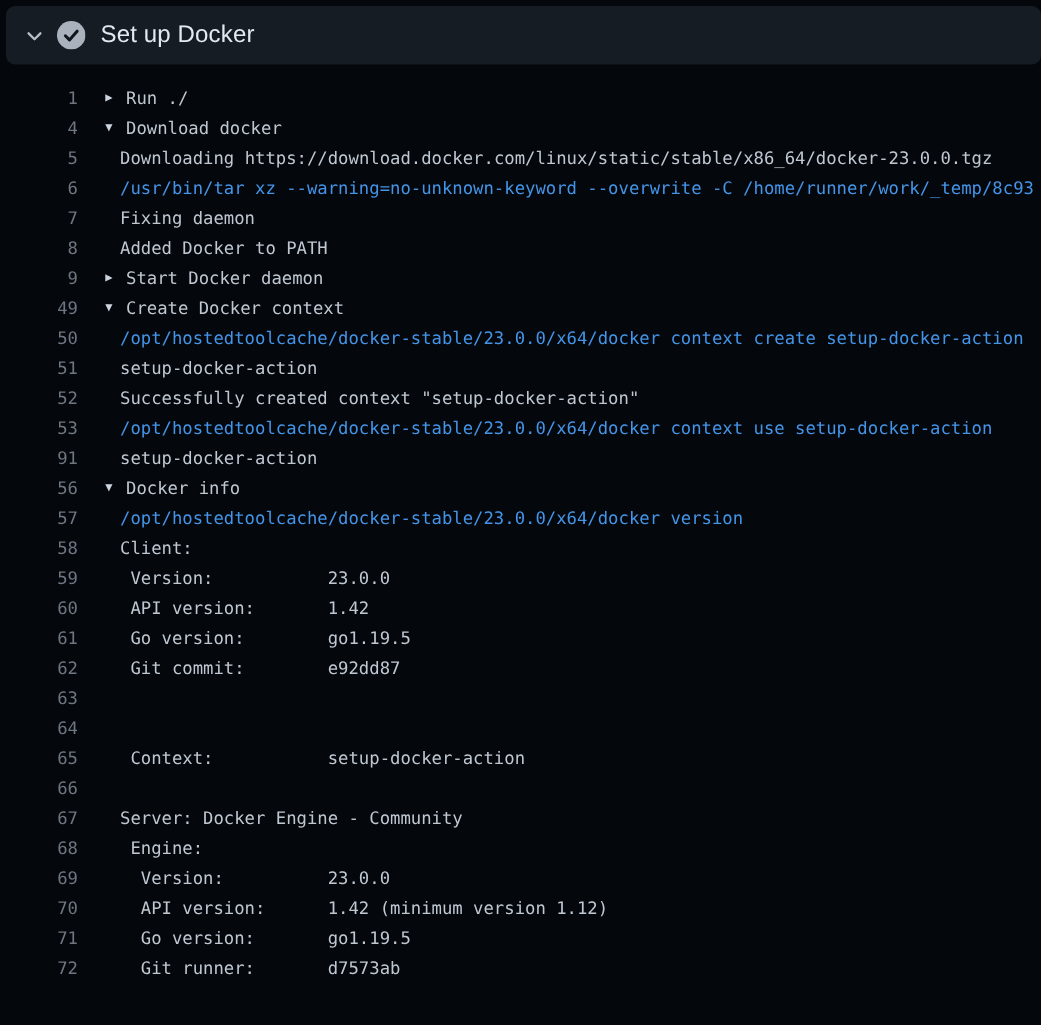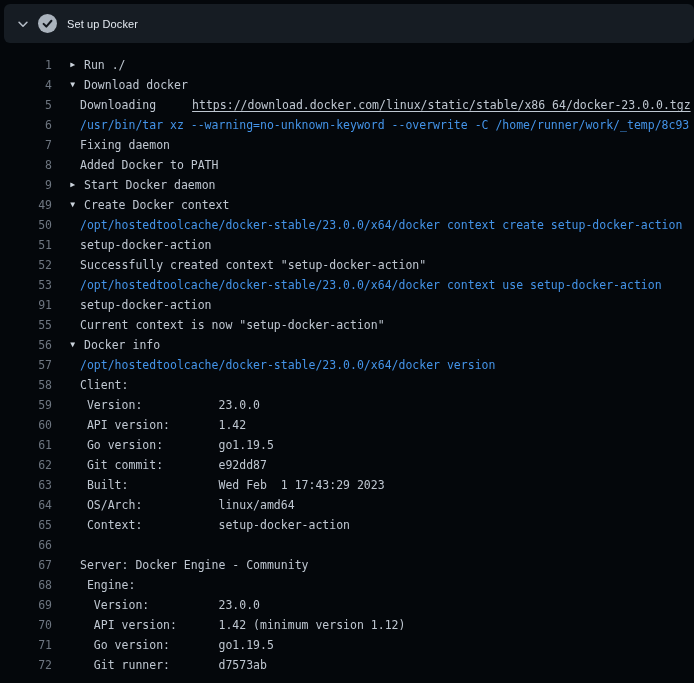--- a/index.html
+++ b/index.html
@@ -30,21 +30,21 @@
     background: var(--header-bg);
     border-radius: 6px;
     display: flex;
     align-items: center;
     cursor: pointer;
   }
   .chev { margin-left: 12px; display: flex; align-items: center; }
   .status { margin-left: 8px; display: flex; align-items: center; }
   .step-title {
     margin-left: 10px;
-    font-size: 11px;
+    font-size: 16px;
     color: var(--title);
     letter-spacing: 0.1px;
   }
   .log {
     position: absolute;
     top: 44px;
     left: 0;
     right: 0;
     bottom: 0;
     padding-top: 11px;
@@ -71,23 +71,21 @@
     font-size: 8px;
     line-height: 20px;
     color: #ccd4dd;
   }
   .text { color: var(--text); }
   .row.group { cursor: pointer; }
   .row.group .text { padding-left: 4px; }
   .text.command { color: var(--cmd); text-align: center; }
   a.loglink {
     color: var(--text);
-    text-decoration: underline;
     text-underline-offset: 2px;
-    margin-left: 29px;
   }
 </style>
 </head>
 <body>
 
 <div class="step">
   <div class="step-header">
     <span class="chev">
       <svg width="14" height="14" viewBox="0 0 16 16">
         <path d="M3.5 6 L8 10.5 L12.5 6" fill="none" stroke="#b6bec8" stroke-width="1.8" stroke-linecap="round" stroke-linejoin="round"></path>
@@ -108,30 +106,29 @@
       <div class="row"><span class="num">6</span><span class="slot"></span><span class="text command">/usr/bin/tar xz --warning=no-unknown-keyword --overwrite -C /home/runner/work/_temp/8c93</span></div>
       <div class="row"><span class="num">7</span><span class="slot"></span><span class="text">Fixing daemon</span></div>
       <div class="row"><span class="num">8</span><span class="slot"></span><span class="text">Added Docker to PATH</span></div>
       <div class="row group"><span class="num">9</span><span class="slot">▶</span><span class="text">Start Docker daemon</span></div>
       <div class="row group"><span class="num">49</span><span class="slot">▼</span><span class="text">Create Docker context</span></div>
       <div class="row"><span class="num">50</span><span class="slot"></span><span class="text command">/opt/hostedtoolcache/docker-stable/23.0.0/x64/docker context create setup-docker-action</span></div>
       <div class="row"><span class="num">51</span><span class="slot"></span><span class="text">setup-docker-action</span></div>
       <div class="row"><span class="num">52</span><span class="slot"></span><span class="text">Successfully created context "setup-docker-action"</span></div>
       <div class="row"><span class="num">53</span><span class="slot"></span><span class="text command">/opt/hostedtoolcache/docker-stable/23.0.0/x64/docker context use setup-docker-action</span></div>
       <div class="row"><span class="num">91</span><span class="slot"></span><span class="text">setup-docker-action</span></div>
-      <div class="row"><span class="num">55</span><span class="slot"></span><span class="text">Current context is now "setup-docker-action"</span></div>
       <div class="row group"><span class="num">56</span><span class="slot">▼</span><span class="text">Docker info</span></div>
       <div class="row"><span class="num">57</span><span class="slot"></span><span class="text command">/opt/hostedtoolcache/docker-stable/23.0.0/x64/docker version</span></div>
       <div class="row"><span class="num">58</span><span class="slot"></span><span class="text">Client:</span></div>
       <div class="row"><span class="num">59</span><span class="slot"></span><span class="text"> Version:           23.0.0</span></div>
       <div class="row"><span class="num">60</span><span class="slot"></span><span class="text"> API version:       1.42</span></div>
       <div class="row"><span class="num">61</span><span class="slot"></span><span class="text"> Go version:        go1.19.5</span></div>
       <div class="row"><span class="num">62</span><span class="slot"></span><span class="text"> Git commit:        e92dd87</span></div>
-      <div class="row"><span class="num">63</span><span class="slot"></span><span class="text"> Built:             Wed Feb  1 17:43:29 2023</span></div>
-      <div class="row"><span class="num">64</span><span class="slot"></span><span class="text"> OS/Arch:           linux/amd64</span></div>
+      <div class="row"><span class="num">63</span><span class="slot"></span></div>
+      <div class="row"><span class="num">64</span><span class="slot"></span></div>
       <div class="row"><span class="num">65</span><span class="slot"></span><span class="text"> Context:           setup-docker-action</span></div>
       <div class="row"><span class="num">66</span><span class="slot"></span><span class="text"></span></div>
       <div class="row"><span class="num">67</span><span class="slot"></span><span class="text">Server: Docker Engine - Community</span></div>
       <div class="row"><span class="num">68</span><span class="slot"></span><span class="text"> Engine:</span></div>
       <div class="row"><span class="num">69</span><span class="slot"></span><span class="text">  Version:          23.0.0</span></div>
       <div class="row"><span class="num">70</span><span class="slot"></span><span class="text">  API version:      1.42 (minimum version 1.12)</span></div>
       <div class="row"><span class="num">71</span><span class="slot"></span><span class="text">  Go version:       go1.19.5</span></div>
       <div class="row"><span class="num">72</span><span class="slot"></span><span class="text">  Git runner:       d7573ab</span></div>
     </div>
 </div>

